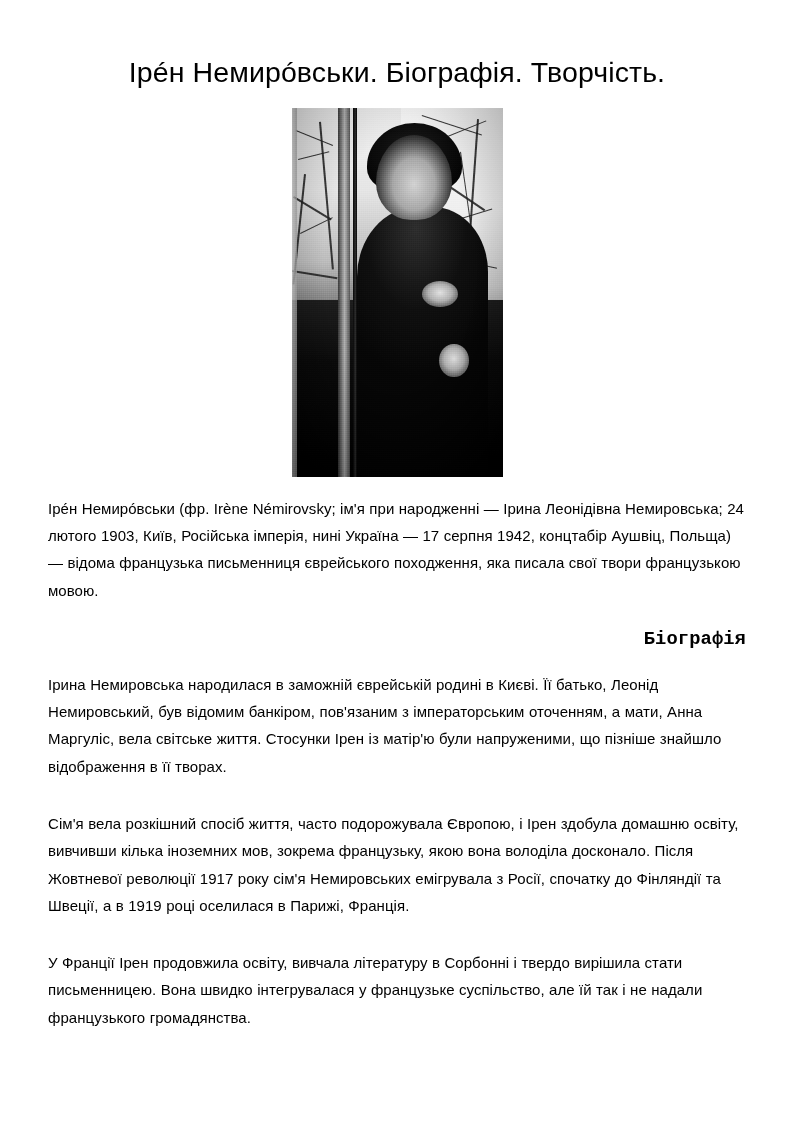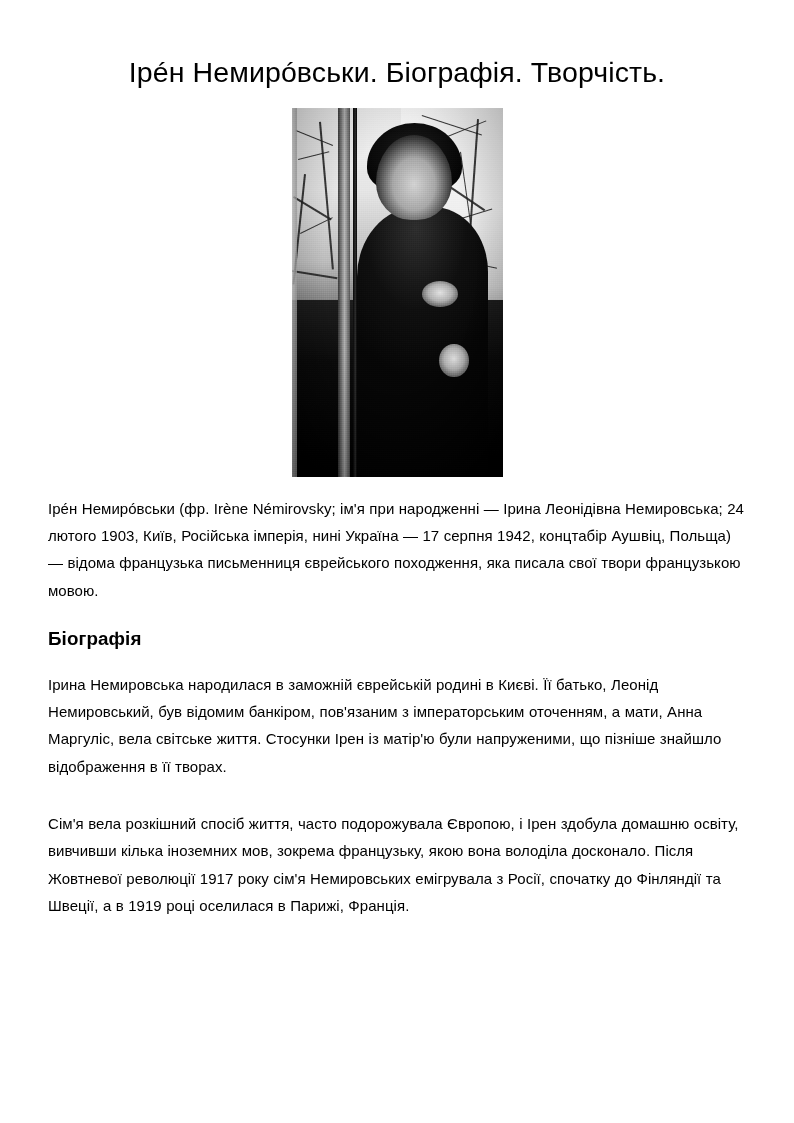--- a/index.html
+++ b/index.html
@@ -159,22 +159,23 @@
   .para.lead {
     margin-top: 18px;
   }
   .para + .para {
     margin-top: 30px;
   }
   h2.section-heading {
     margin: 24px 0 21px 0;
     font-size: 18.8px;
     font-weight: 700;
-    text-align: left;
+    text-align: right;
     letter-spacing: 0.1px;
+    font-family: Liberation Mono, monospace;
   }
 </style>
 </head>
 <body>
 
 <div class="page">
 
   <h1 class="doc-title">Ірéн Немирóвськи. Біографія. Творчість.</h1>
 
   <div class="photo-wrap">
@@ -216,16 +217,17 @@
   <div class="body-block">
 
     <p class="para lead">Ірéн Немирóвськи (фр. Irène Némirovsky; ім'я при народженні — Ірина Леонідівна Немировська; 24 лютого 1903, Київ, Російська імперія, нині Україна — 17 серпня 1942, концтабір Аушвіц, Польща) — відома французька письменниця єврейського походження, яка писала свої твори французькою мовою.</p>
 
     <h2 class="section-heading">Біографія</h2>
 
     <p class="para">Ірина Немировська народилася в заможній єврейській родині в Києві. Її батько, Леонід Немировський, був відомим банкіром, пов'язаним з імператорським оточенням, а мати, Анна Маргуліс, вела світське життя. Стосунки Ірен із матір'ю були напруженими, що пізніше знайшло відображення в її творах.</p>
 
     <p class="para">Сім'я вела розкішний спосіб життя, часто подорожувала Європою, і Ірен здобула домашню освіту, вивчивши кілька іноземних мов, зокрема французьку, якою вона володіла досконало. Після Жовтневої революції 1917 року сім'я Немировських емігрувала з Росії, спочатку до Фінляндії та Швеції, а в 1919 році оселилася в Парижі, Франція.</p>
 
+    <p class="para">У Франції Ірен продовжила освіту, вивчала літературу в Сорбонні і твердо вирішила стати письменницею. Вона швидко інтегрувалася у французьке суспільство, але їй так і не надали французького громадянства.</p>
 
   </div>
 
 </div>
 
 </body></html>

